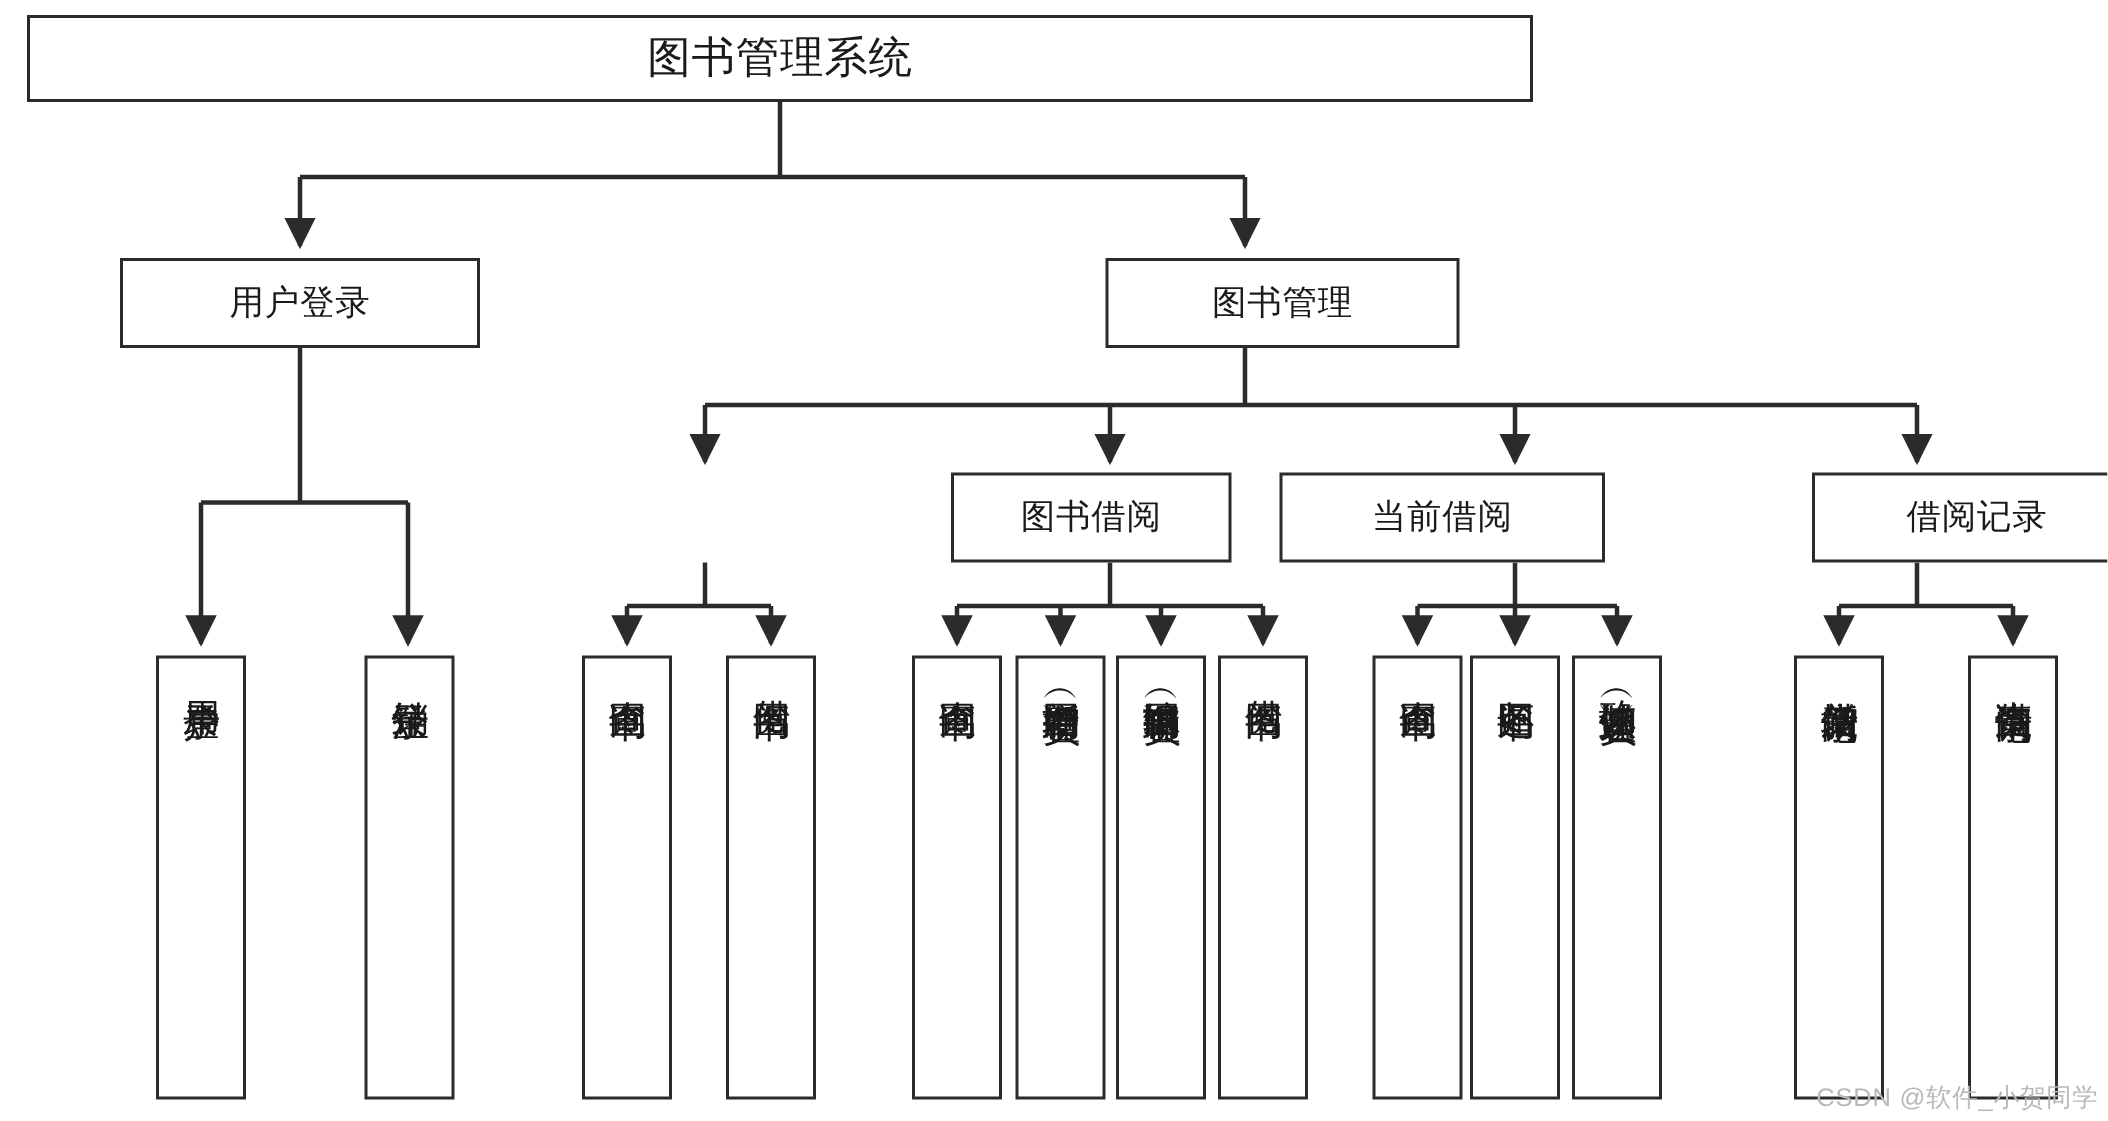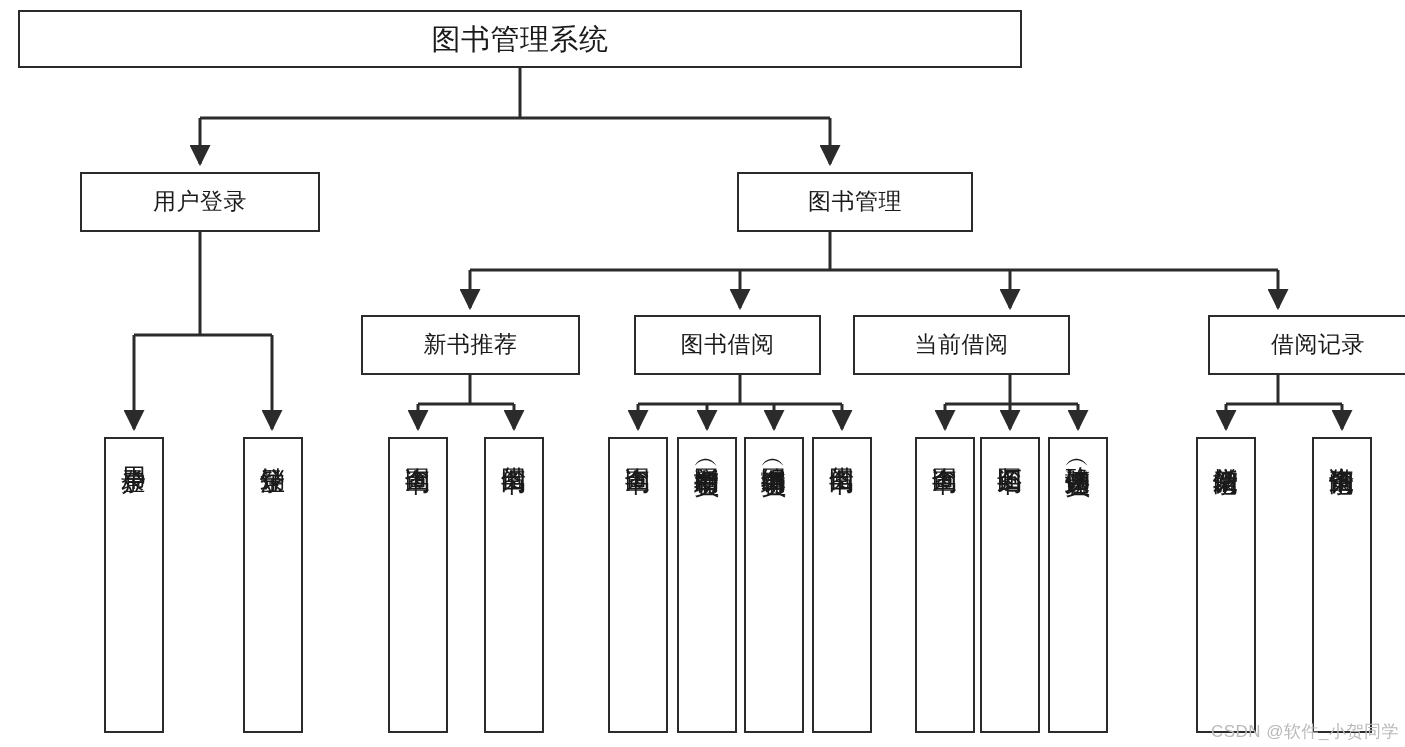--- a/index.html
+++ b/index.html
@@ -127,23 +127,20 @@
     <span class="node-label">图书管理系统</span>
   </div>
 
   <div class="node h-node" style="left:80px; top:172px; width:240px; height:60px;">
     <span class="node-label">用户登录</span>
   </div>
   <div class="node h-node" style="left:712px; top:172px; width:236px; height:60px;margin-left:25px;">
     <span class="node-label">图书管理</span>
   </div>
 
-  <div class="node h-node" style="left:361px; top:315px; width:219px; height:60px;">
-    <span class="node-label">新书推荐</span>
-  </div>
   <div class="node h-node" style="left:634px; top:315px; width:187px; height:60px;">
     <span class="node-label">图书借阅</span>
   </div>
   <div class="node h-node" style="left:853px; top:315px; width:217px; height:60px;">
     <span class="node-label">当前借阅</span>
   </div>
   <div class="node h-node" style="left:1208px; top:315px; width:220px; height:60px;">
     <span class="node-label">借阅记录</span>
   </div>
 

